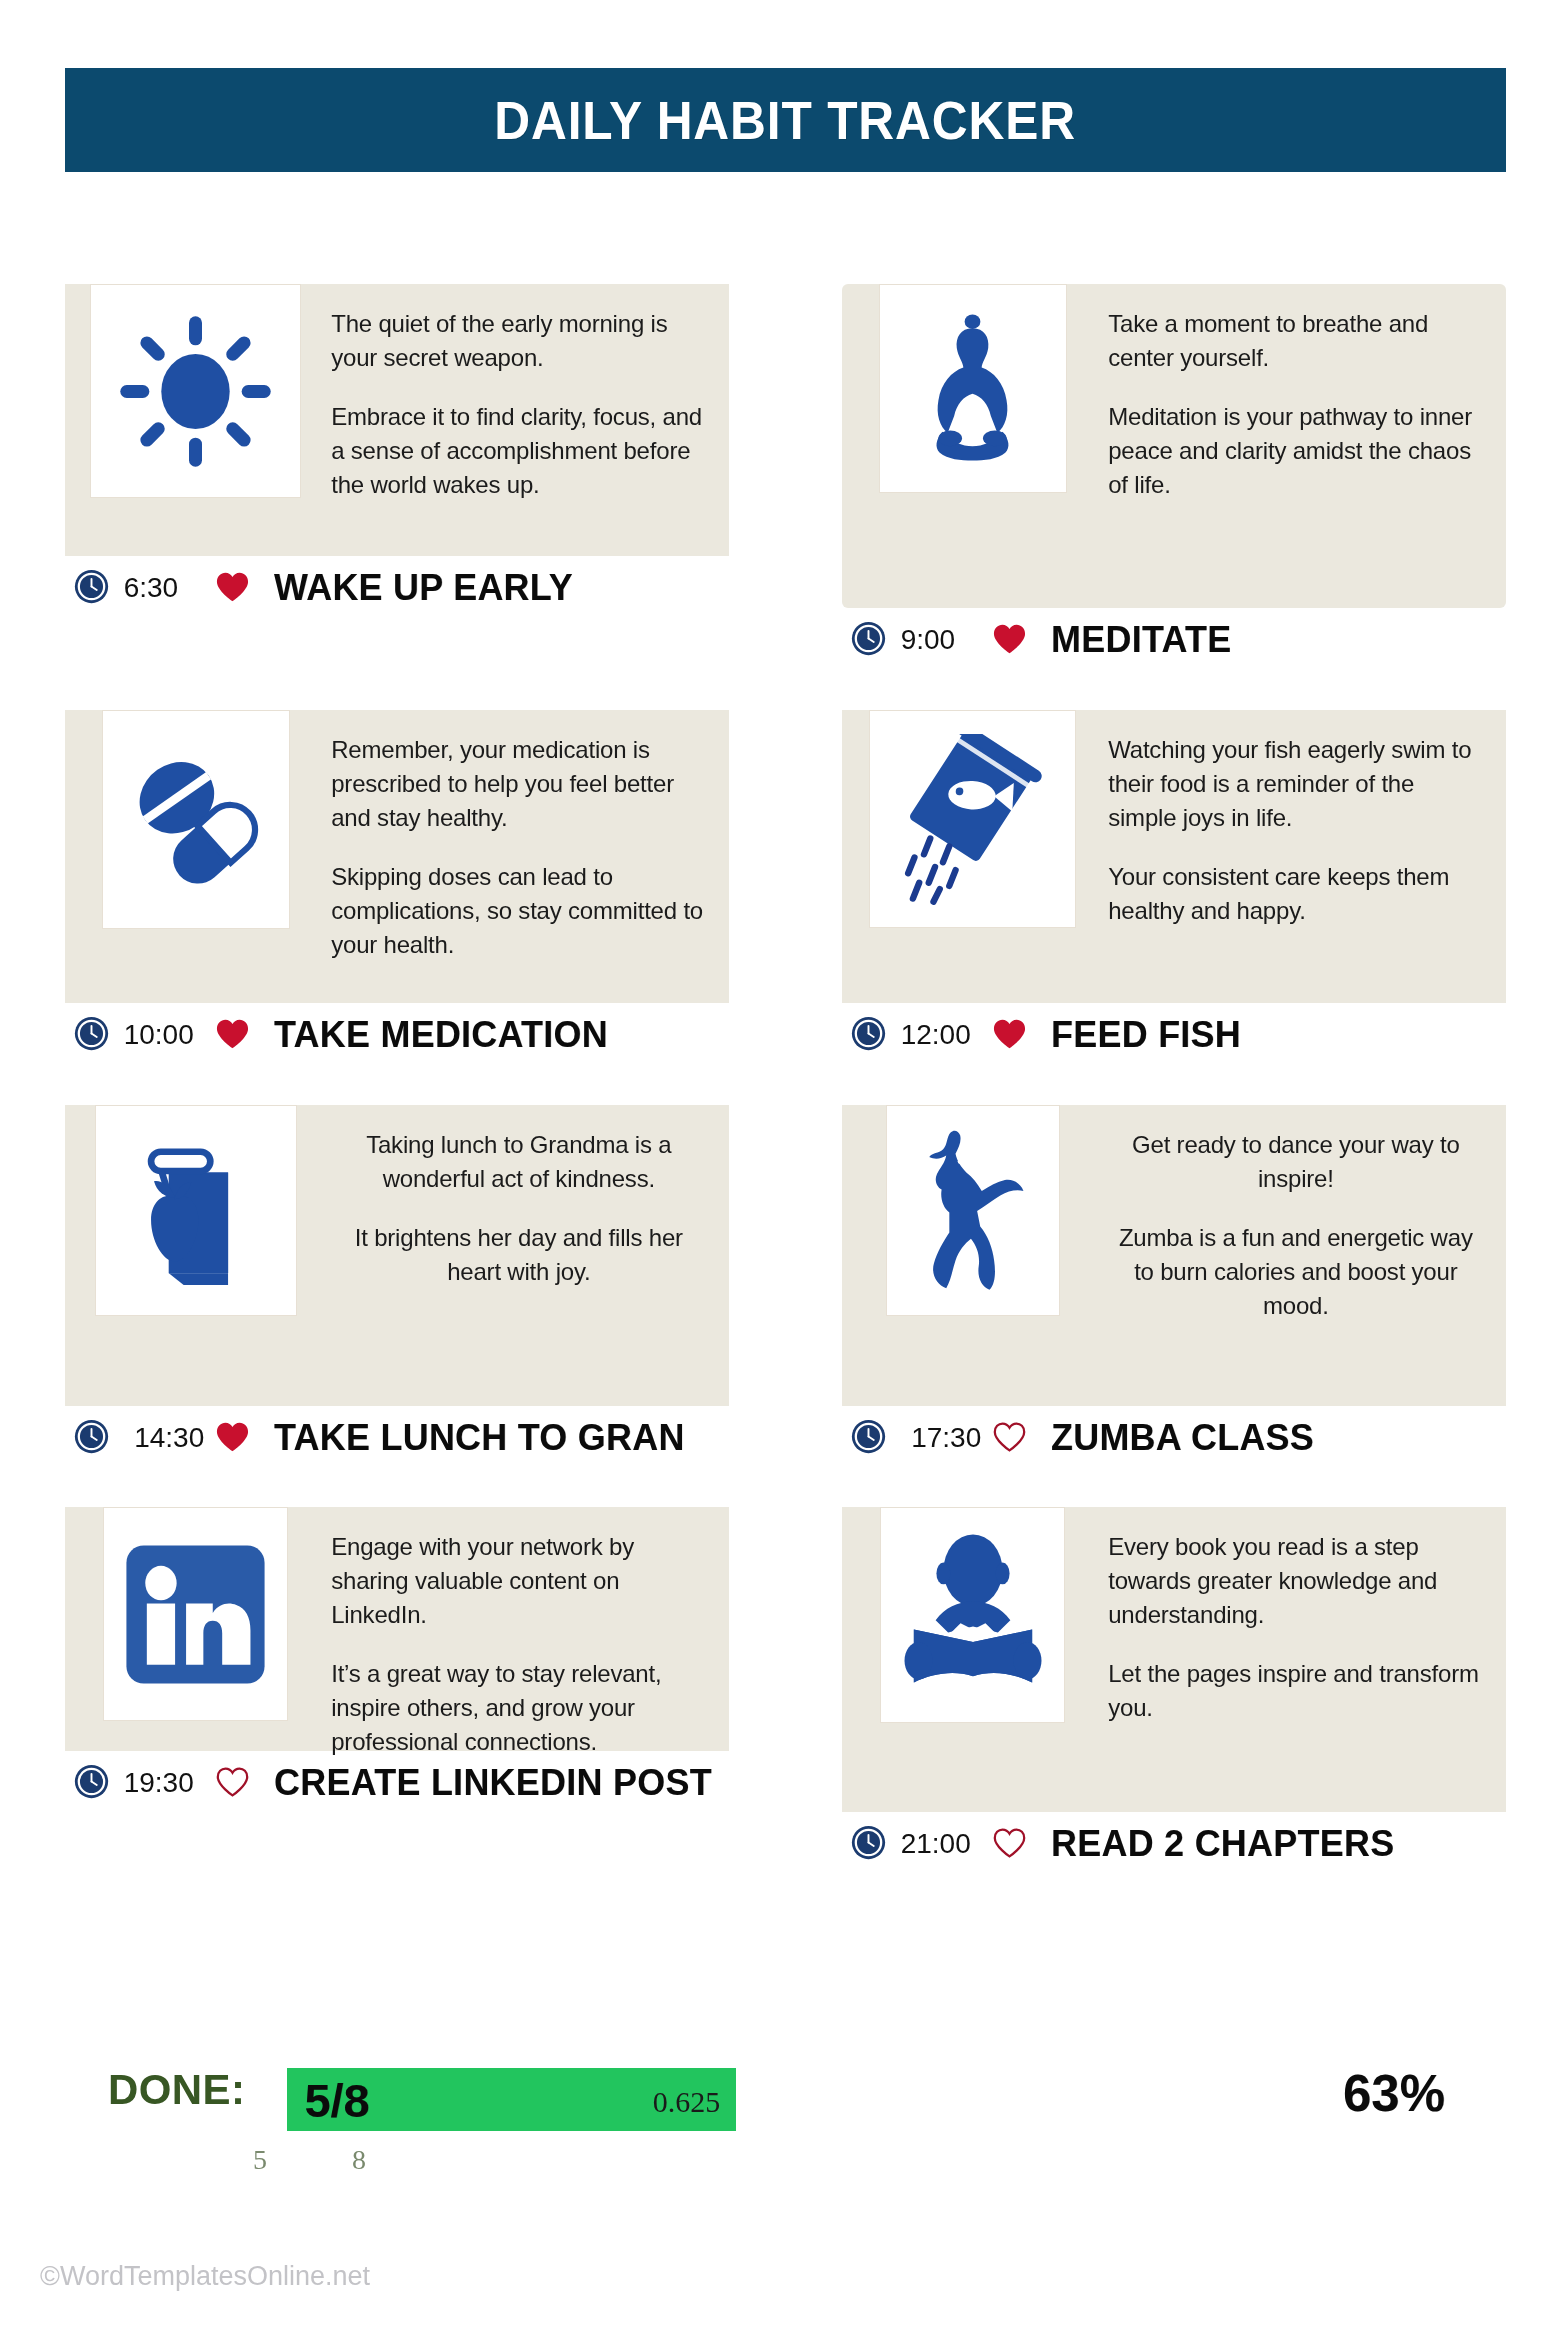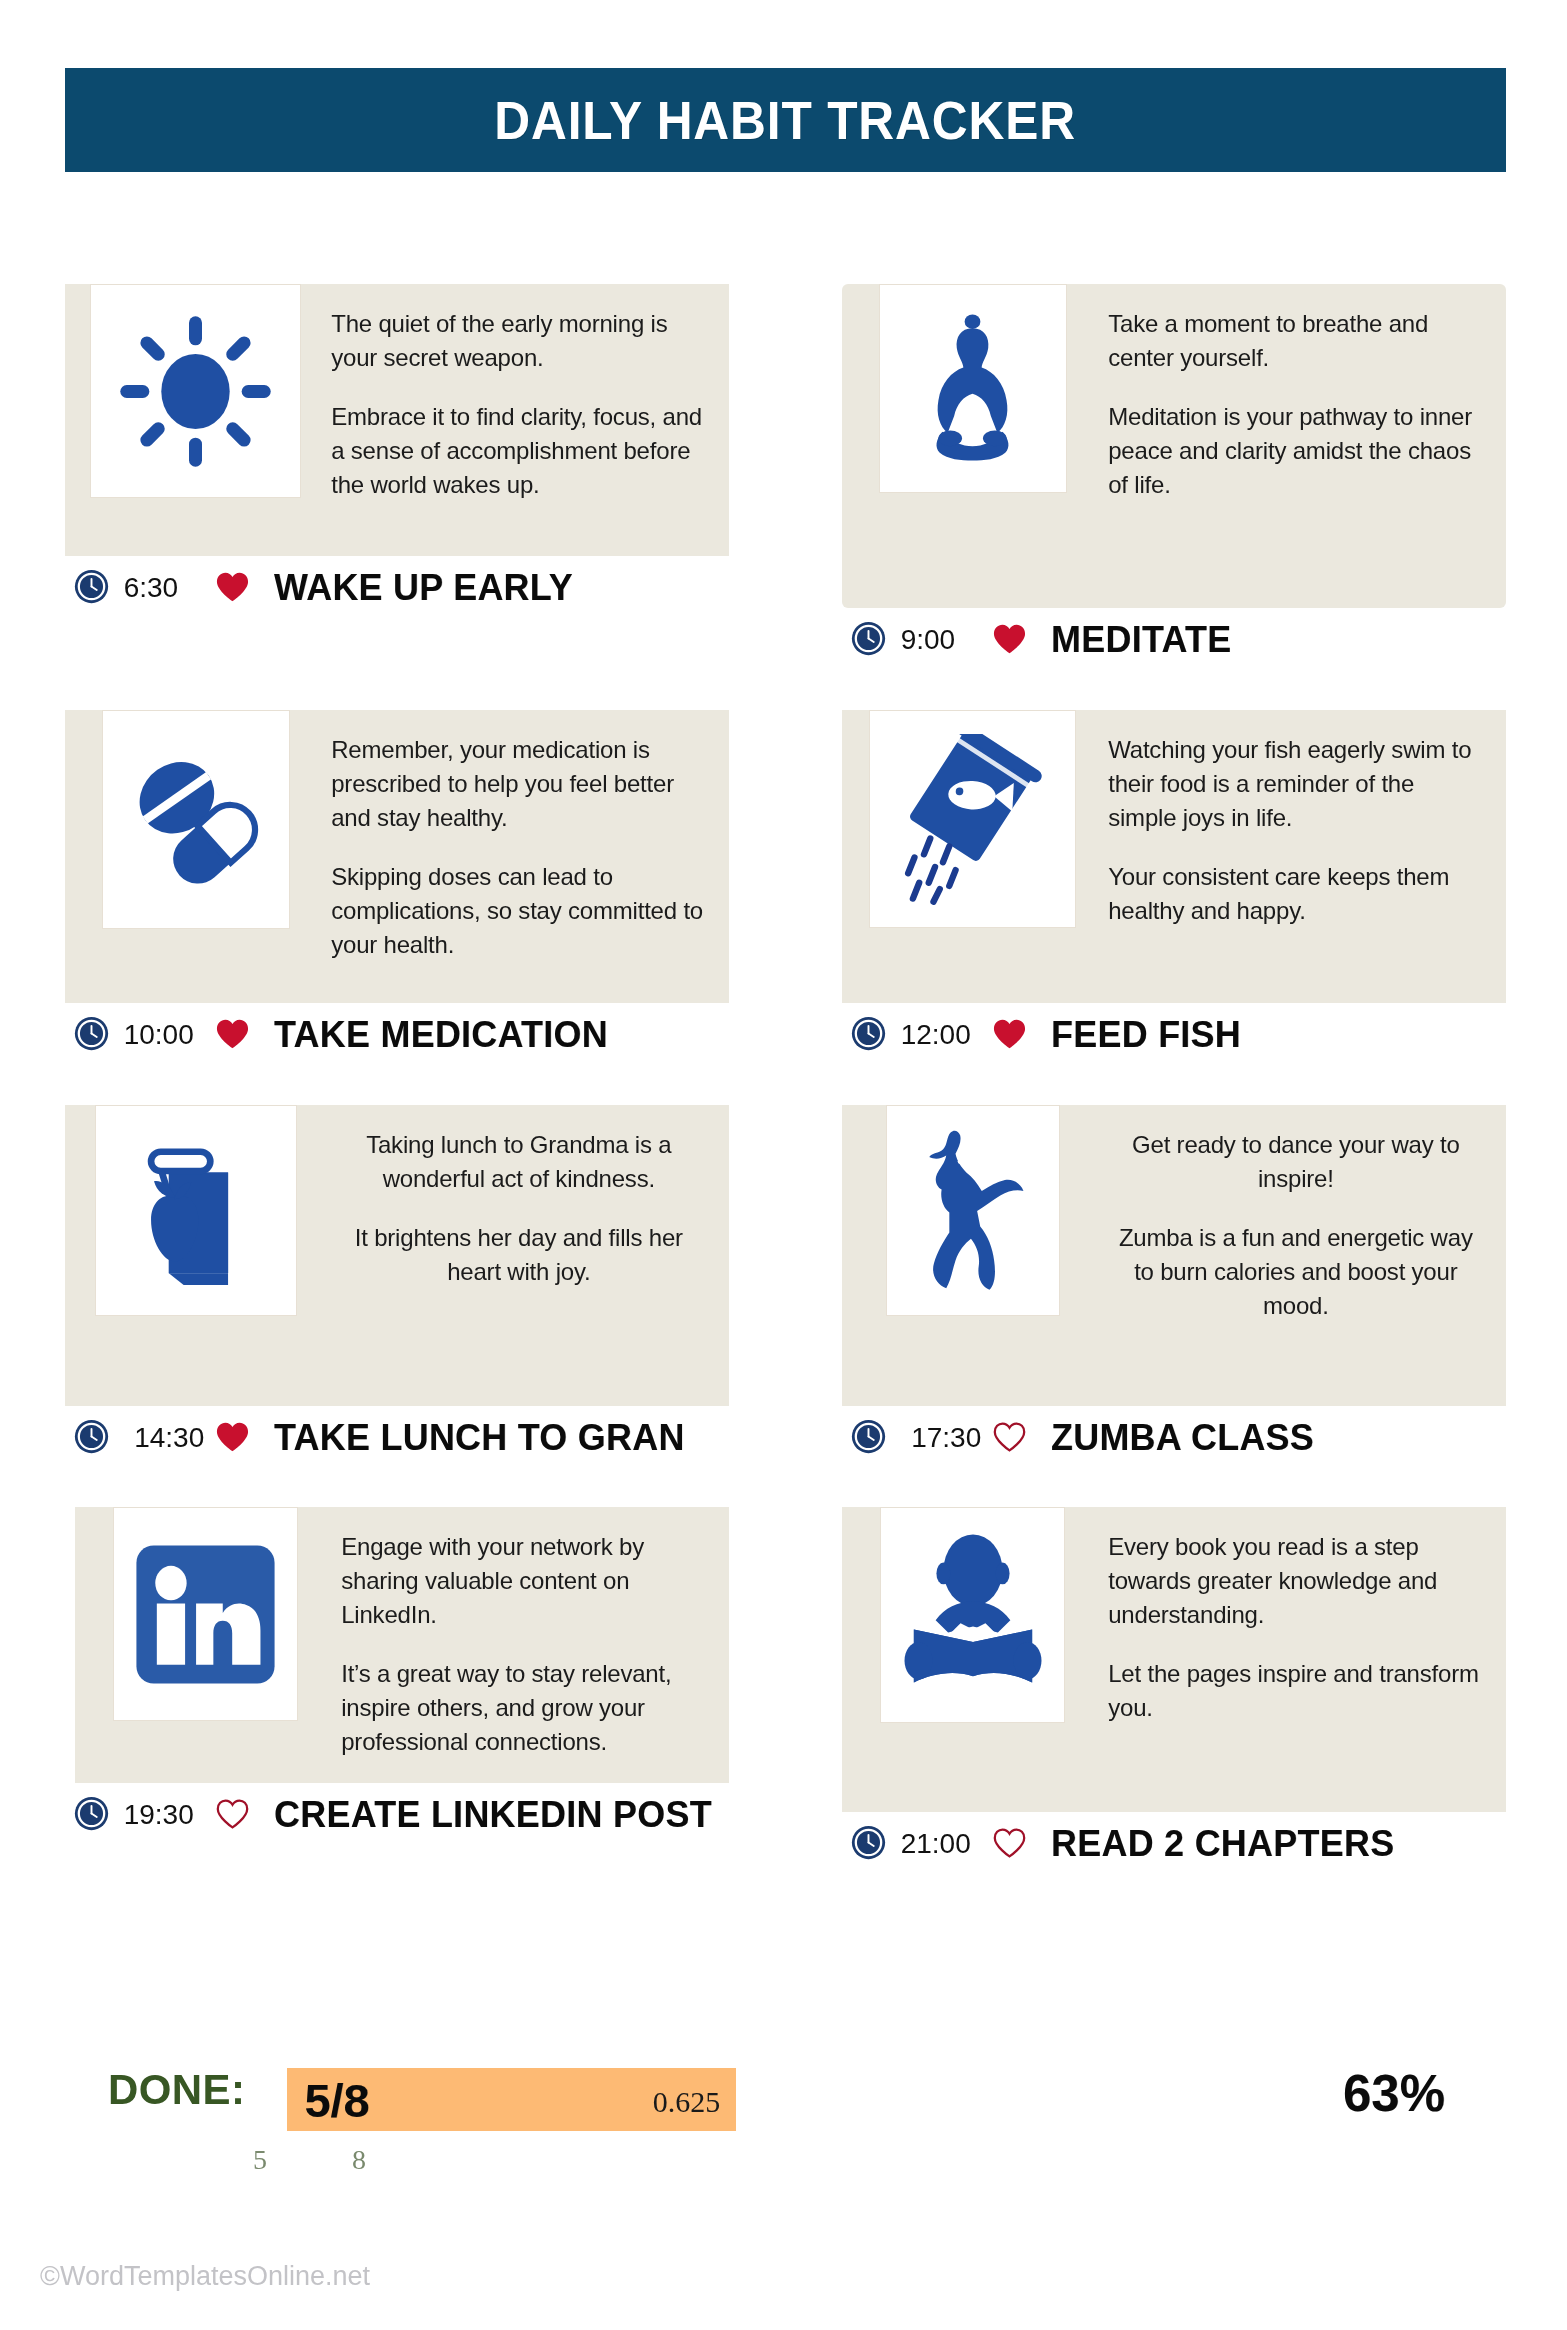--- a/index.html
+++ b/index.html
@@ -140,21 +140,21 @@
     font-weight: bold;
     color: #385724;
     letter-spacing: 0.4px;
   }
   #done-box {
     position: absolute;
     left: 287px;
     top: 3.5px;
     width: 449px;
     height: 63px;
-    background: #fdba74;
+    background: #22c55e;
   }
   #done-fraction {
     position: absolute;
     left: 17.4px;
     top: 5.2px;
     font-family: "Liberation Sans Narrow", "Liberation Sans", sans-serif;
     font-size: 47px;
     font-weight: bold;
     color: #0b0b0b;
     text-shadow: 0.4px 0.4px 0 rgba(0,0,0,0.3);
@@ -475,21 +475,21 @@
       <path d="M20 34 C20 34 3 22.5 3 12.6 C3 6.6 7.2 3 11.9 3
                C15.3 3 18.4 5 20 7.8 C21.6 5 24.7 3 28.1 3
                C32.8 3 37 6.6 37 12.6 C37 22.5 20 34 20 34 Z" fill="none" stroke="#a01028" stroke-width="2.6"></path>
     </svg></span>
             <span class="habit-name">ZUMBA CLASS</span>
           </div>
         </div>
       </div>
       <div class="habit-row" style="margin-bottom: 0px;">
         <div class="habit-cell">
-          <div class="habit-card" style="height: 276px; margin-left: 10px;">
+          <div class="habit-card" style="height: 244px;">
             <div class="card-icon-wrap">
               <div class="card-icon-box" style="width: 185px; height: 214px;">
     <svg width="157" height="157" viewBox="0 0 100 100" aria-hidden="true">
       <rect x="6" y="6" width="88" height="88" rx="11" fill="#2a5ba8"></rect>
       <ellipse cx="28" cy="30" rx="10" ry="11" fill="#ffffff"></ellipse>
       <rect x="19" y="43" width="18" height="39" fill="#ffffff"></rect>
       <path d="M44 43 h17 v6 c4 -6 10 -7 15 -5 c6 2 9 8 9 16 v22 h-18 v-20
                c0 -5 -2 -8 -6 -8 c-4 0 -6 3 -6 8 v20 h-11 z" fill="#ffffff"></path>
     </svg>
               </div>

